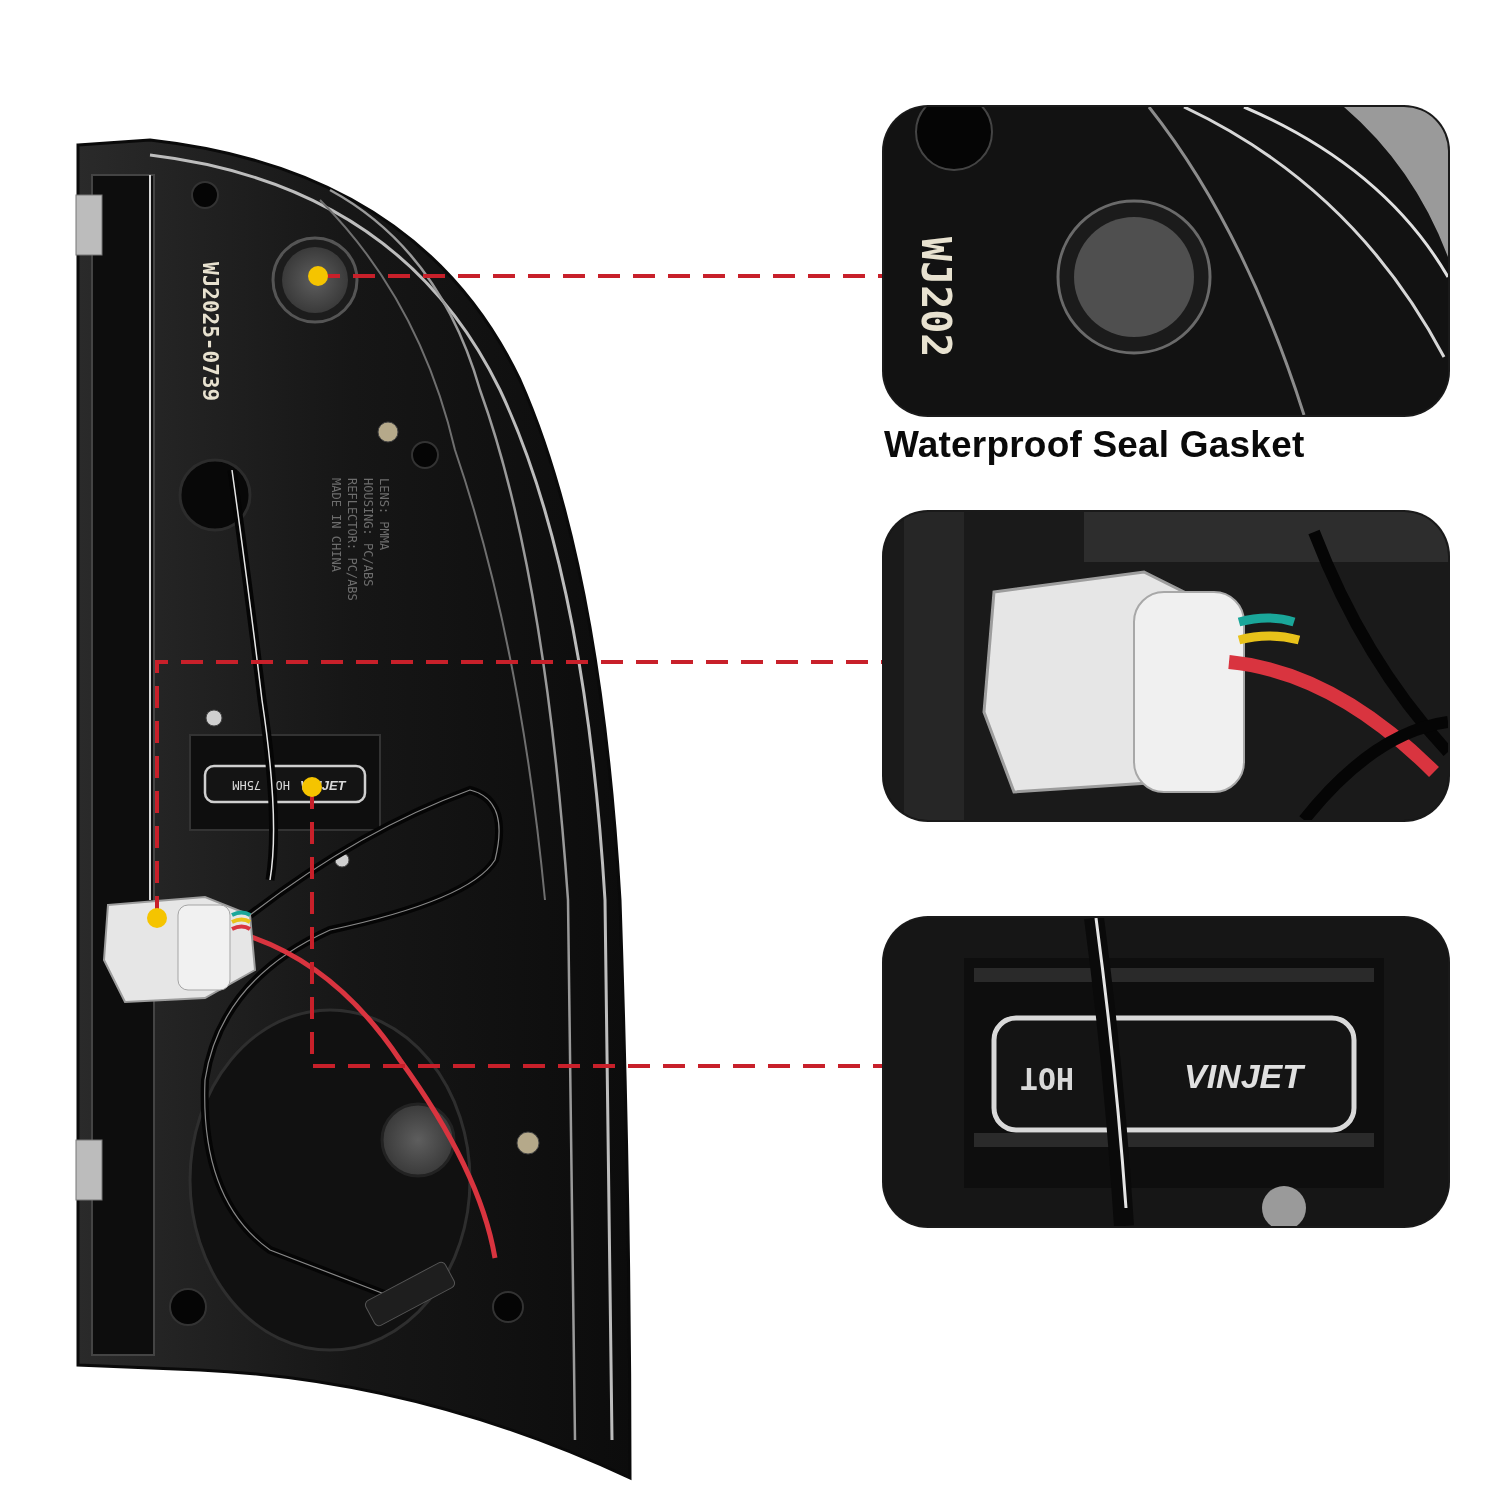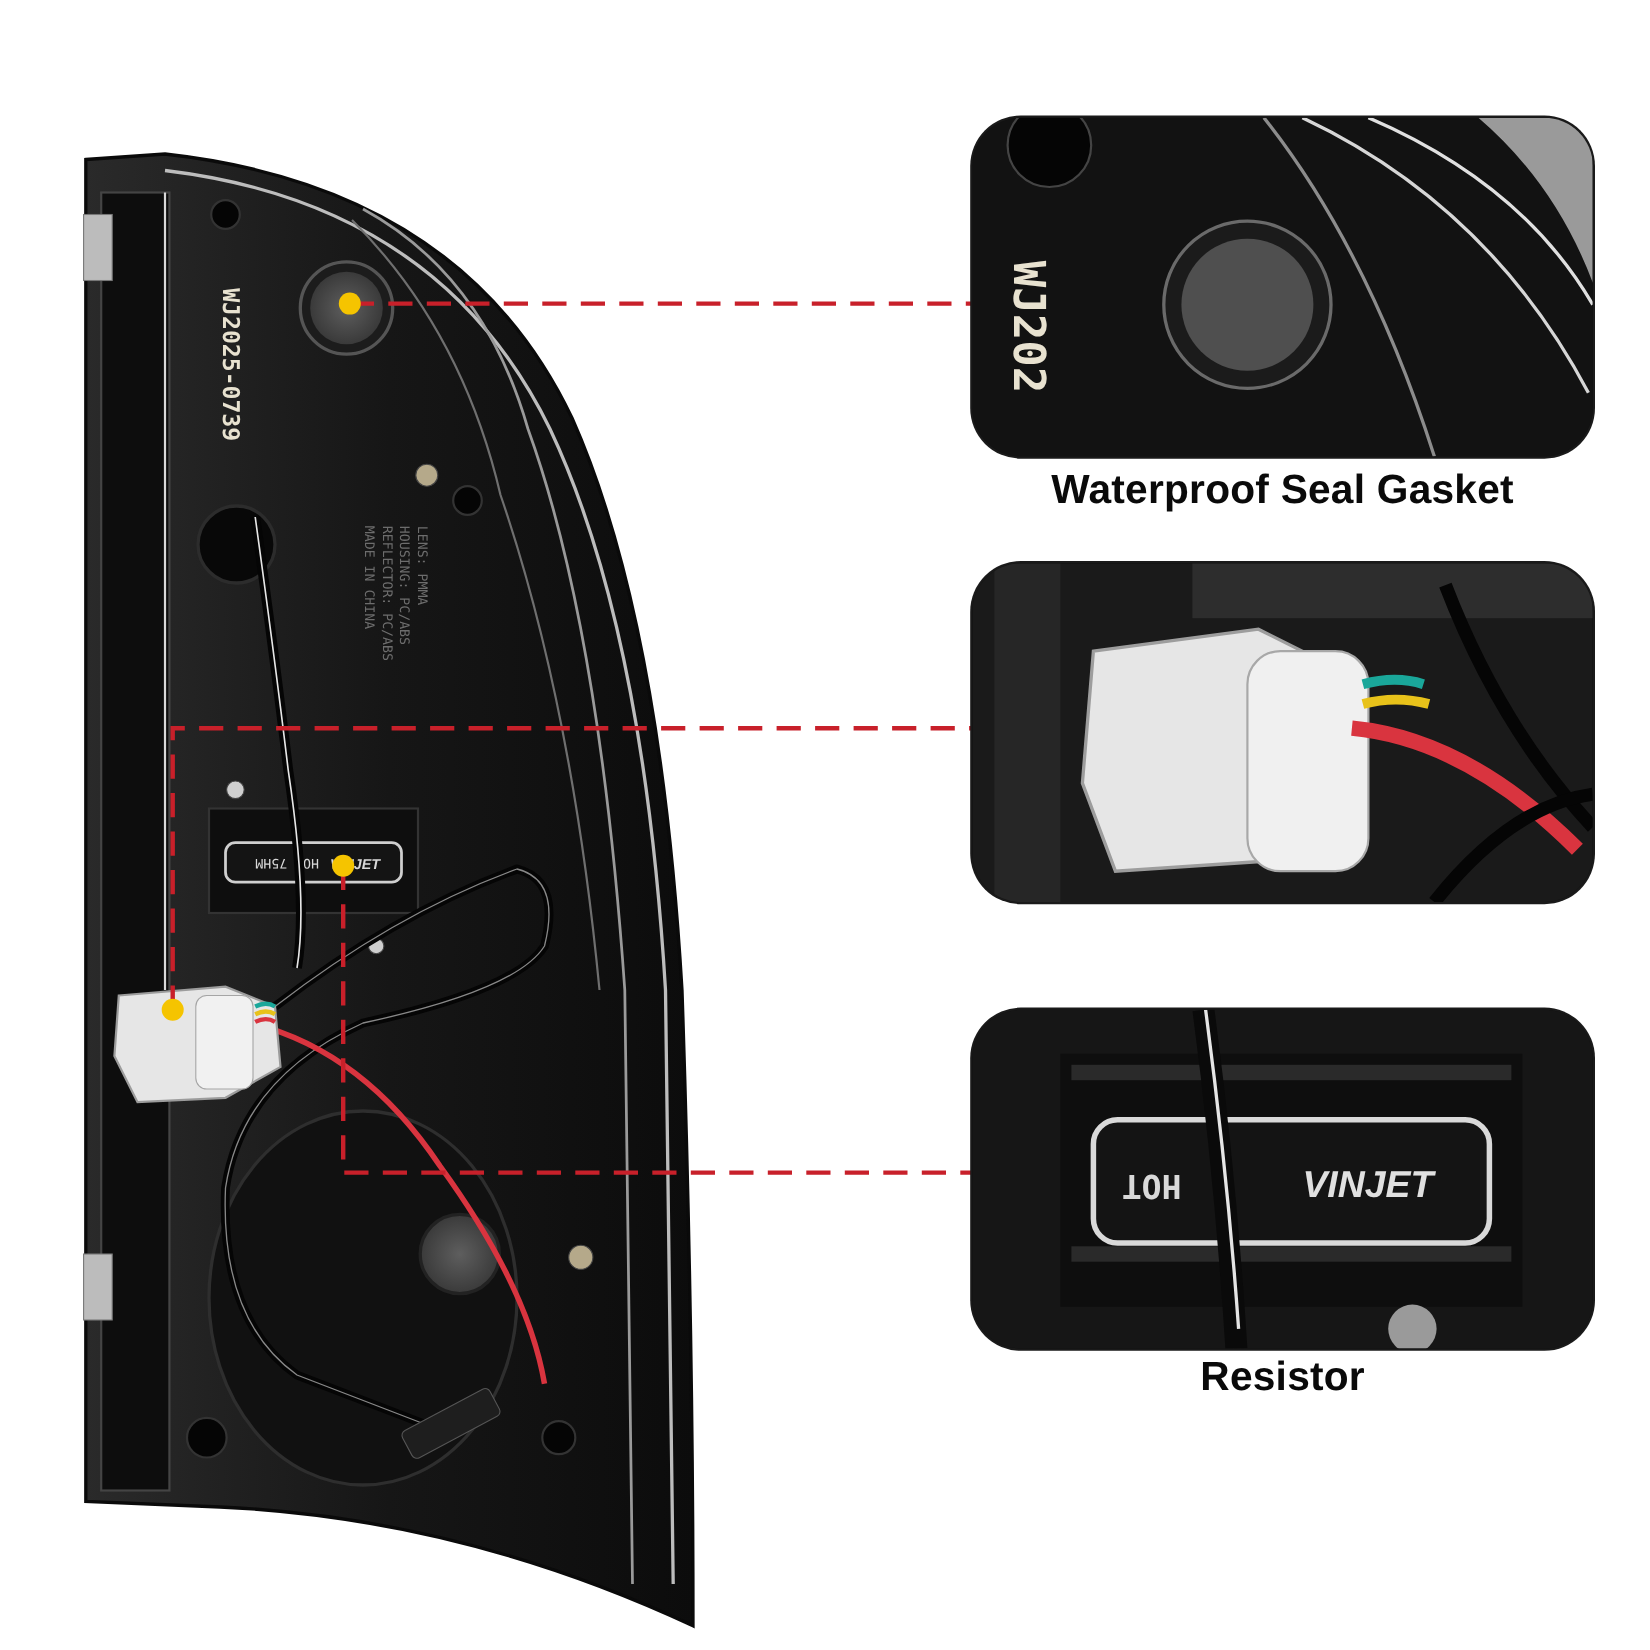--- a/index.html
+++ b/index.html
@@ -3,21 +3,21 @@
 <meta charset="utf-8">
 <style>
   html, body { margin: 0; padding: 0; background: #ffffff; }
   body { width: 1500px; height: 1500px; position: relative; overflow: hidden;
          font-family: "Liberation Sans", sans-serif; }
   #scene { position: absolute; left: 0; top: 0; width: 1500px; height: 1500px; }
   .callout-box { position: absolute; left: 884px; width: 564px; height: 308px;
                  border-radius: 44px; overflow: hidden; background: #111;
                  box-shadow: 0 0 0 2px #1a1a1a; }
   .callout-box svg { display: block; width: 100%; height: 100%; }
-  .callout-label { position: absolute; left: 884px; width: 564px; text-align: center;
+  .callout-label { position: absolute; left: 884px; width: 564px; text-align: left;
                    font-weight: 700; font-size: 37px; color: #0a0a0a; letter-spacing: 0.2px; }
   .embossed { font-family: "DejaVu Sans Mono", monospace; }
 </style>
 </head>
 <body>
 
 <div id="scene">
 
   <svg width="1500" height="1500" viewBox="0 0 1500 1500" style="position:absolute;left:0;top:0">
     <defs>
@@ -139,15 +139,14 @@
       <rect x="90" y="50" width="400" height="14" fill="#2a2a2a"></rect>
       <rect x="90" y="215" width="400" height="14" fill="#2a2a2a"></rect>
       <rect x="110" y="100" width="360" height="112" rx="22" fill="#141414" stroke="#d9d9d9" stroke-width="5"></rect>
       <text x="190" y="150" fill="#d9d9d9" font-size="30" font-weight="700" class="embossed" transform="rotate(180 190 150)">HOT</text>
       <text x="300" y="170" fill="#e0e0e0" font-size="34" font-weight="700" font-style="italic">VINJET</text>
       <path d="M210,0 Q230,150 240,308" stroke="#0a0a0a" stroke-width="20" fill="none"></path>
       <path d="M212,0 Q232,150 242,290" stroke="#e5e5e5" stroke-width="3" fill="none"></path>
       <circle cx="400" cy="290" r="22" fill="#9a9a9a"></circle>
     </svg>
   </div>
-  <div class="callout-label" style="top:1231px">Resistor</div>
 
 </div>
 
 </body></html>

